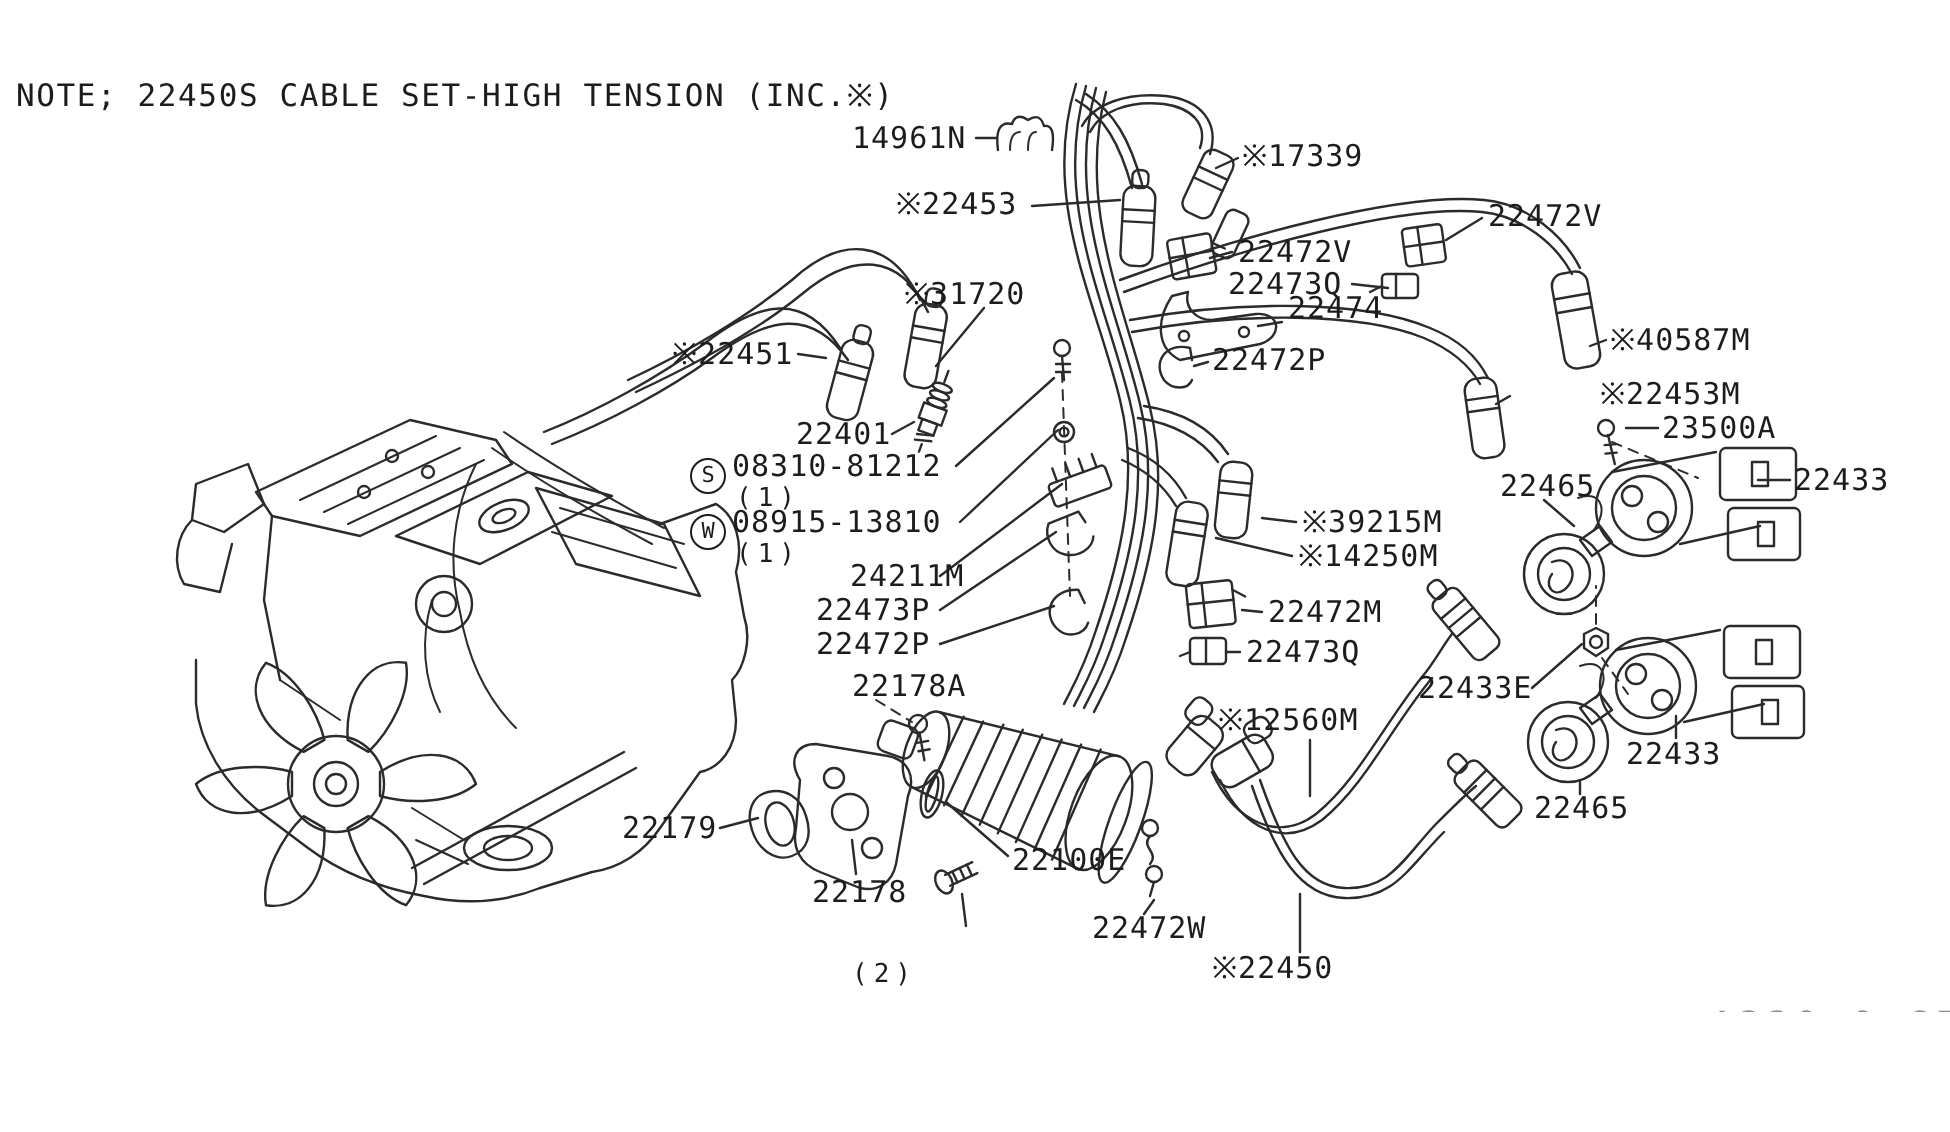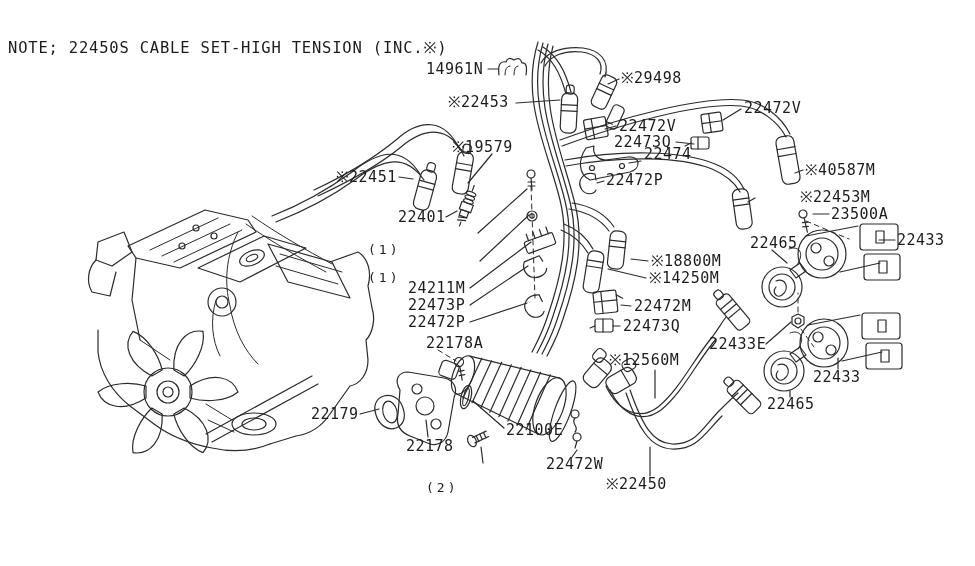--- a/index.html
+++ b/index.html
@@ -413,41 +413,43 @@
     <line class="dash" x1="438" y1="350" x2="456" y2="361"></line>
     <line class="dash" x1="806" y1="221" x2="849" y2="239"></line>
     <line class="dash" x1="798" y1="312" x2="798" y2="293"></line>
     <line class="dash" x1="801" y1="329" x2="814" y2="347"></line>
   </g>
 </svg>
 
 <div class="lbl note" style="left:8px;top:40px">NOTE; 22450S CABLE SET-HIGH TENSION (INC.※)</div>
 <div class="lbl" style="left:426px;top:62px">14961N</div>
 <div class="lbl" style="left:448px;top:95px">※22453</div>
-<div class="lbl" style="left:621px;top:71px">※29498</div>
+<div class="lbl" style="left:621px;top:71px">※17339</div>
 <div class="lbl" style="left:619px;top:119px">22472V</div>
 <div class="lbl" style="left:614px;top:135px">22473Q</div>
 <div class="lbl" style="left:644px;top:147px">22474</div>
-<div class="lbl" style="left:452px;top:140px">※19579</div>
+<div class="lbl" style="left:452px;top:140px">※31720</div>
 <div class="lbl" style="left:336px;top:170px">※22451</div>
 <div class="lbl" style="left:606px;top:173px">22472P</div>
 <div class="lbl" style="left:744px;top:101px">22472V</div>
 <div class="lbl" style="left:805px;top:163px">※40587M</div>
 <div class="lbl" style="left:800px;top:190px">※22453M</div>
 <div class="lbl" style="left:398px;top:210px">22401</div>
 
+<div class="lbl" style="left:345px;top:226px"><span class="circ">S</span><span>08310-81212</span></div>
 <div class="lbl qty" style="left:368px;top:243px">(1)</div>
+<div class="lbl" style="left:345px;top:254px"><span class="circ">W</span><span>08915-13810</span></div>
 <div class="lbl qty" style="left:368px;top:271px">(1)</div>
 
 <div class="lbl" style="left:831px;top:207px">23500A</div>
 <div class="lbl" style="left:750px;top:236px">22465</div>
 <div class="lbl" style="left:897px;top:233px">22433</div>
-<div class="lbl" style="left:651px;top:254px">※18800M</div>
+<div class="lbl" style="left:651px;top:254px">※39215M</div>
 <div class="lbl" style="left:649px;top:271px">※14250M</div>
-<div class="lbl" style="left:408px;top:281px">24211M</div>
+<div class="lbl" style="left:425px;top:281px">24211M</div>
 <div class="lbl" style="left:408px;top:298px">22473P</div>
 <div class="lbl" style="left:634px;top:299px">22472M</div>
 <div class="lbl" style="left:408px;top:315px">22472P</div>
 <div class="lbl" style="left:623px;top:319px">22473Q</div>
 <div class="lbl" style="left:426px;top:336px">22178A</div>
 <div class="lbl" style="left:709px;top:337px">22433E</div>
 <div class="lbl" style="left:609px;top:353px">※12560M</div>
 <div class="lbl" style="left:813px;top:370px">22433</div>
 <div class="lbl" style="left:767px;top:397px">22465</div>
 <div class="lbl" style="left:311px;top:407px">22179</div>

